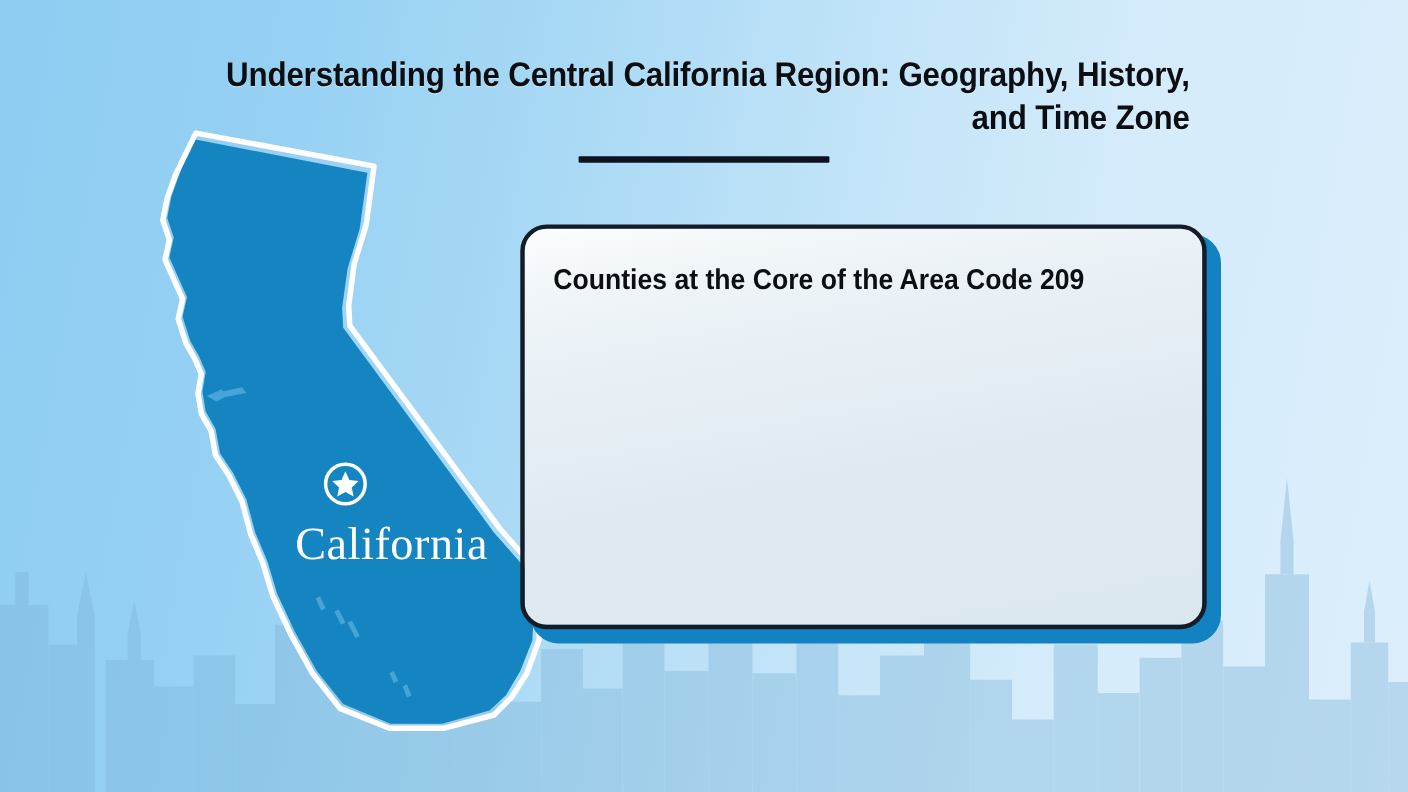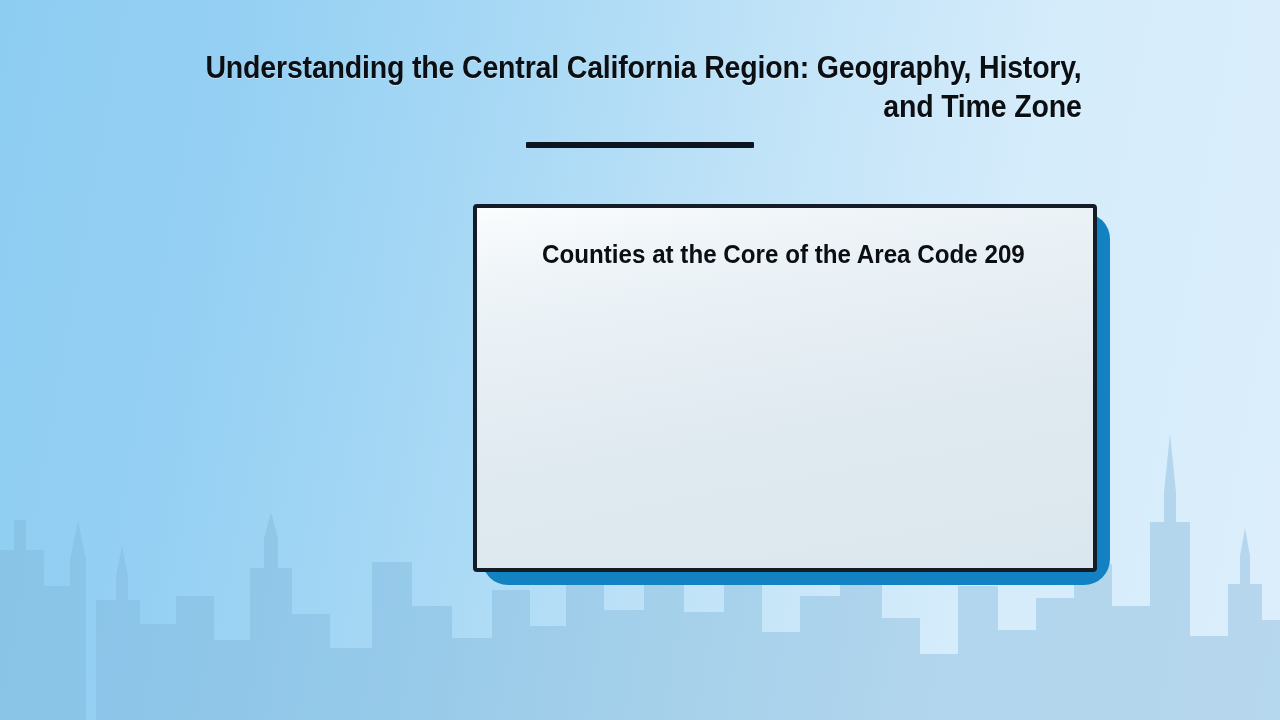--- a/index.html
+++ b/index.html
@@ -111,25 +111,24 @@
     z-index: 5;
   }
   #info-card {
     position: absolute;
     left: 473px;
     top: 204px;
     width: 624px;
     height: 368px;
     box-sizing: border-box;
     border: 4px solid #141c28;
-    border-radius: 4px;
+    border-radius: 24px;
     background: linear-gradient(170deg, #fbfdfe 0%, #eef4f8 16%, #dfe9f0 60%, #dbe7ee 100%);
     z-index: 6;
     overflow: hidden;
-    padding-left: 39px;
   }
   #card-inner {
     padding: 32px 26px 0 26px;
   }
   #card-heading {
     margin: 0 0 14px 0;
     font-family: "Liberation Sans", sans-serif;
     font-weight: 700;
     font-size: 26px;
     line-height: 1.1;
@@ -214,20 +213,121 @@
       <path d="M1240,156 L1245,128 L1250,156 L1250,184 L1240,184 Z"></path>
       <path d="M1262,220 L1262,320 L1280,320 L1280,220 Z"></path>
     </g>
   </svg>
 
   <div id="title-block">
     <h1 id="page-title">Understanding the Central California Region: Geography, History, and Time Zone</h1>
     <div id="title-rule"></div>
   </div>
 
+  <div id="map-wrap">
+    <svg id="map-svg" viewBox="0 0 400 560" aria-hidden="true">
+
+      <path fill="#1485c0" d="M33,14
+               L194,45
+               L187,96
+               L176,132
+               L171,168
+               L172,186
+               L309,372
+               L337,404
+               L346,428
+               L344,470
+               L333,498
+               L320,520
+               L305,534
+               L262,546
+               L215,546
+               L172,528
+               L148,498
+               L128,462
+               L112,428
+               L103,398
+               L92,372
+               L84,342
+               L72,318
+               L60,300
+               L56,278
+               L47,262
+               L44,244
+               L47,226
+               L41,212
+               L33,198
+               L26,176
+               L30,158
+               L22,140
+               L14,122
+               L18,104
+               L12,86
+               L16,66
+               L24,44
+               Z"></path>
+
+      <path fill="none" stroke="#ffffff" stroke-width="5" stroke-linejoin="round" stroke-linecap="round" d="M38,9
+               L200,39
+               L193,92
+               L182,128
+               L177,166
+               L178,184
+               L314,368
+               L342,400
+               L352,426
+               L350,470
+               L339,500
+               L325,522
+               L309,538
+               L264,550
+               L214,550
+               L169,532
+               L144,500
+               L124,464
+               L108,430
+               L99,400
+               L88,374
+               L80,344
+               L68,320
+               L56,302
+               L52,280
+               L43,264
+               L40,246
+               L43,228
+               L37,214
+               L29,200
+               L22,178
+               L26,160
+               L18,142
+               L10,124
+               L14,106
+               L8,88
+               L12,68
+               L20,46
+               Z"></path>
+
+      <g fill="#6fc0e8" opacity="0.55">
+        <path d="M48,248 l13,-6 l7,5 l-11,6 Z"></path>
+        <path d="M62,244 l18,-4 l4,5 l-18,4 Z"></path>
+        <path d="M168,442 l6,12 l-4,2 l-6,-12 Z"></path>
+        <path d="M180,452 l7,14 l-4,2 l-7,-14 Z"></path>
+        <path d="M151,430 l5,11 l-4,2 l-5,-11 Z"></path>
+        <path d="M218,498 l4,9 l-4,2 l-4,-9 Z"></path>
+        <path d="M230,510 l4,10 l-4,2 l-4,-10 Z"></path>
+      </g>
+    </svg>
+
+    <svg id="map-star" viewBox="0 0 44 44" aria-hidden="true">
+      <circle cx="22" cy="22" r="18" fill="none" stroke="#ffffff" stroke-width="3.2"></circle>
+      <path fill="#ffffff" d="M22,10.5 L25.6,18.3 L34,19.3 L27.8,25.1 L29.4,33.4 L22,29.3 L14.6,33.4 L16.2,25.1 L10,19.3 L18.4,18.3 Z"></path>
+    </svg>
+
+    <div id="map-label">California</div>
+  </div>
 
   <div id="card-shadow"></div>
 
   <div id="info-card">
     <div id="card-inner">
       <h2 id="card-heading">Counties at the Core of the Area Code 209</h2>
     </div>
   </div>
 
 </div>

